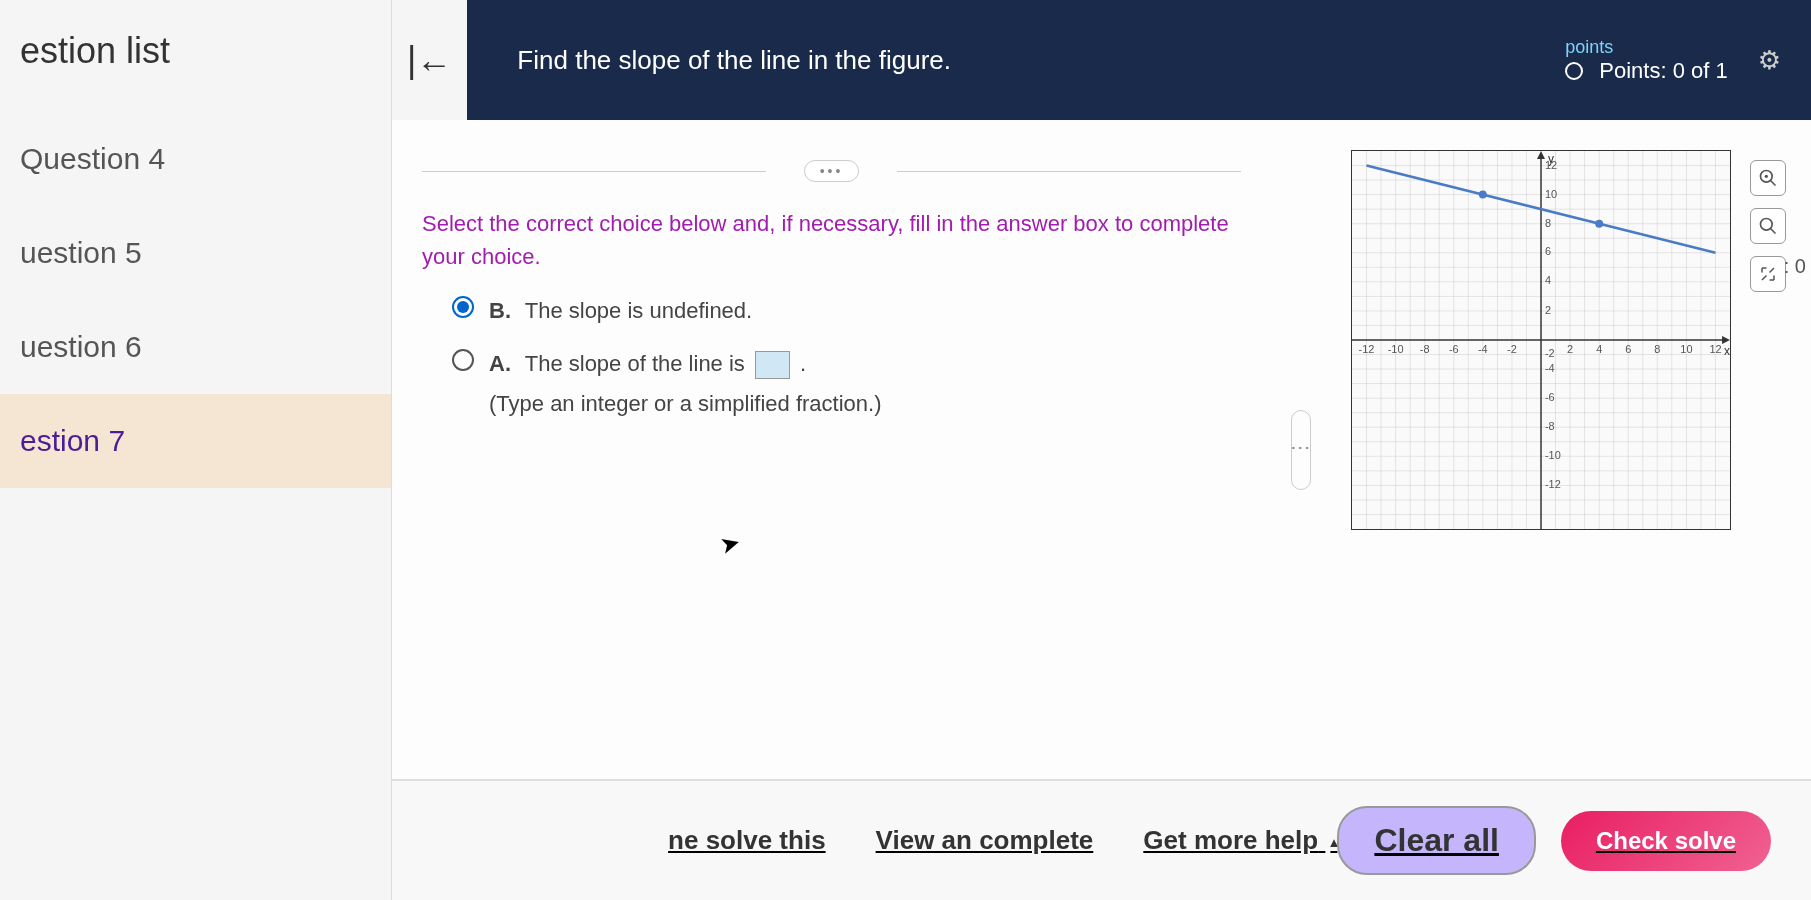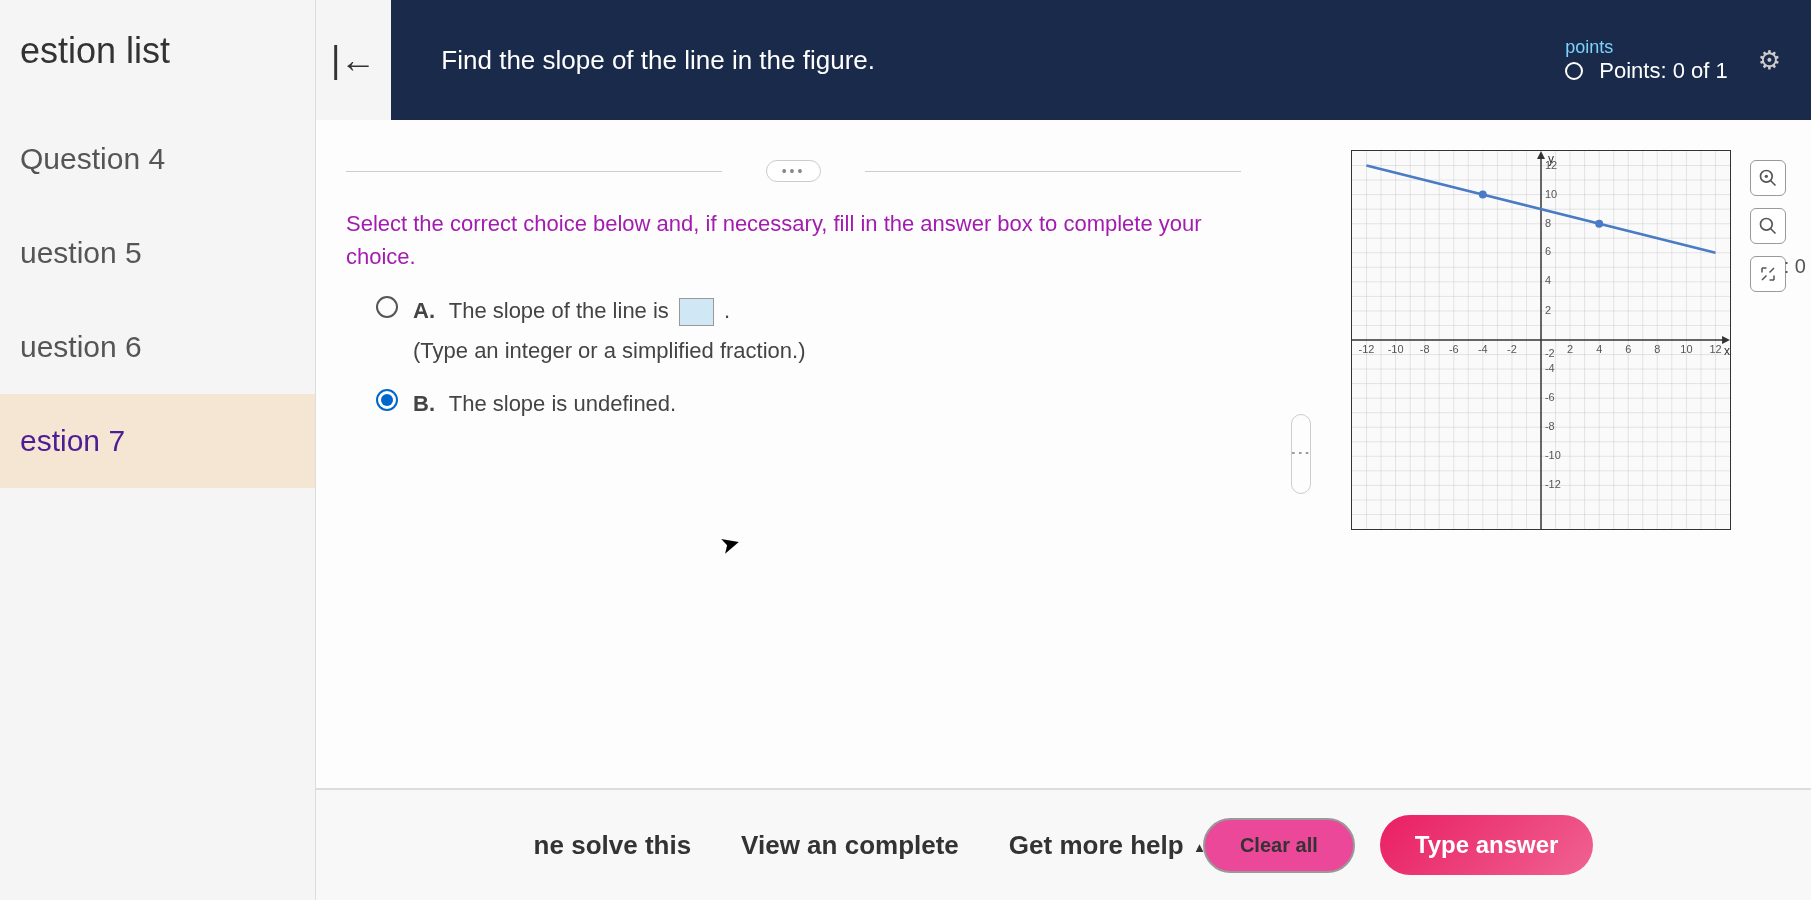--- a/index.html
+++ b/index.html
@@ -17,21 +17,21 @@
       position: relative;
     }
     
     .app-container {
       display: flex;
       width: 100%;
       height: 100%;
     }
     
     .sidebar {
-      width: 316px;
+      width: 392px;
       background: #f5f5f5;
       padding: 20px 0;
       border-right: 1px solid #ddd;
     }
     
     .sidebar-title {
       font-size: 36px;
       color: #333;
       padding: 10px 20px 40px 20px;
       font-weight: normal;
@@ -310,24 +310,25 @@
       position: absolute;
       right: -25px;
       top: 115px;
       font-size: 20px;
       color: #555;
     }
     
     .footer-bar {
       display: flex;
       align-items: center;
-      justify-content: center;
+      justify-content: flex-end;
       padding: 25px 40px;
       border-top: 2px solid #ddd;
       background: #f8f8f8;
+      text-decoration: underline;
     }
     
     .footer-left {
       display: flex;
       gap: 50px;
       font-size: 26px;
       color: #333;
     }
     
     .footer-link {
@@ -341,26 +342,26 @@
       margin-left: 5px;
     }
     
     .footer-right {
       display: flex;
       gap: 25px;
       align-items: center;
     }
     
     .clear-btn {
-      background: #ec4899;
+      background: #c4b5fd;
       border: 2px solid #999;
       color: #333;
       padding: 14px 35px;
       border-radius: 30px;
-      font-size: 20px;
+      font-size: 32px;
       cursor: pointer;
       font-weight: bold;
     }
     
     .check-btn {
       background: linear-gradient(135deg, #e91e63, #f06292);
       border: none;
       color: #fff;
       padding: 16px 35px;
       border-radius: 30px;
@@ -416,37 +417,37 @@
     <div class="content-body">
 
       <div class="question-panel">
         <div class="divider-dots">
           <span class="dots-pill">•••</span>
         </div>
 
         <div class="instruction-text">Select the correct choice below and, if necessary, fill in the answer box to complete your choice.</div>
 
         <div class="choice-row">
+          <span class="radio-outer selected">
+            <span class="radio-inner"></span>
+          </span>
+          <div class="choice-content">
+            <span class="choice-label">B.</span>
+            <span>The slope is undefined.</span>
+          </div>
+        </div>
+
+        <div class="choice-row">
           <span class="radio-outer"></span>
           <div class="choice-content">
             <span class="choice-label">A.</span>
             <span>The slope of the line is</span>
             <span class="answer-box"></span>
             <span>.</span>
             <span class="choice-hint">(Type an integer or a simplified fraction.)</span>
-          </div>
-        </div>
-
-        <div class="choice-row">
-          <span class="radio-outer selected">
-            <span class="radio-inner"></span>
-          </span>
-          <div class="choice-content">
-            <span class="choice-label">B.</span>
-            <span>The slope is undefined.</span>
           </div>
         </div>
       </div>
 
       <div class="vertical-dots-handle">⋮</div>
 
       <div class="graph-panel">
         <div class="graph-container">
           <svg class="graph-svg" viewBox="0 0 380 380">
             <g>
@@ -570,20 +571,20 @@
       <div class="footer-left">
         <span class="footer-link">ne solve this</span>
         <span class="footer-link">View an complete</span>
         <span class="footer-link">
           <span>Get more help</span>
           <span class="help-caret">▴</span>
         </span>
       </div>
       <div class="footer-right">
         <button class="clear-btn">Clear all</button>
-        <button class="check-btn">Type answer</button>
+        <button class="check-btn">Check solve</button>
       </div>
     </div>
 
   </div>
 </div>
 
 <div class="cursor-pointer">➤</div>
 
 </body></html>

